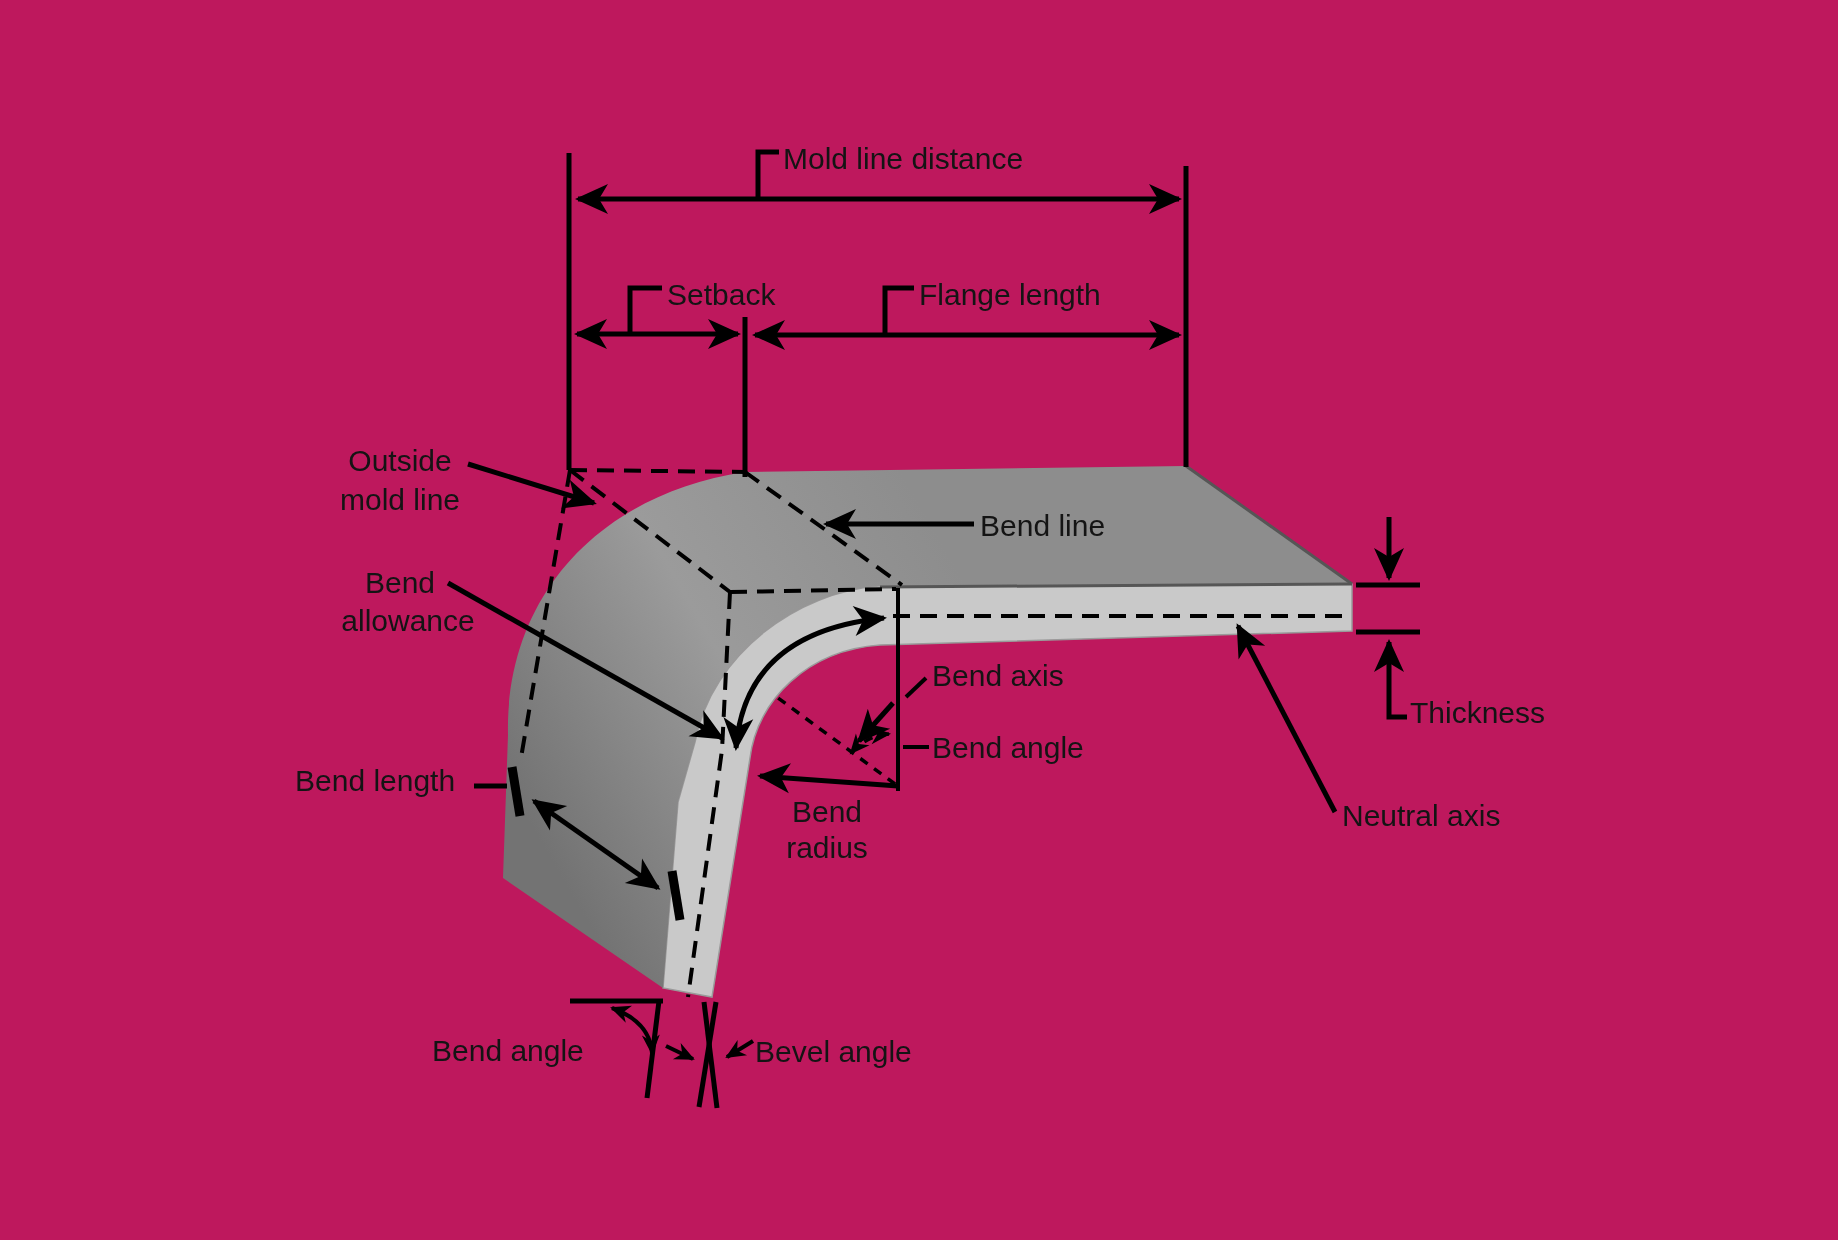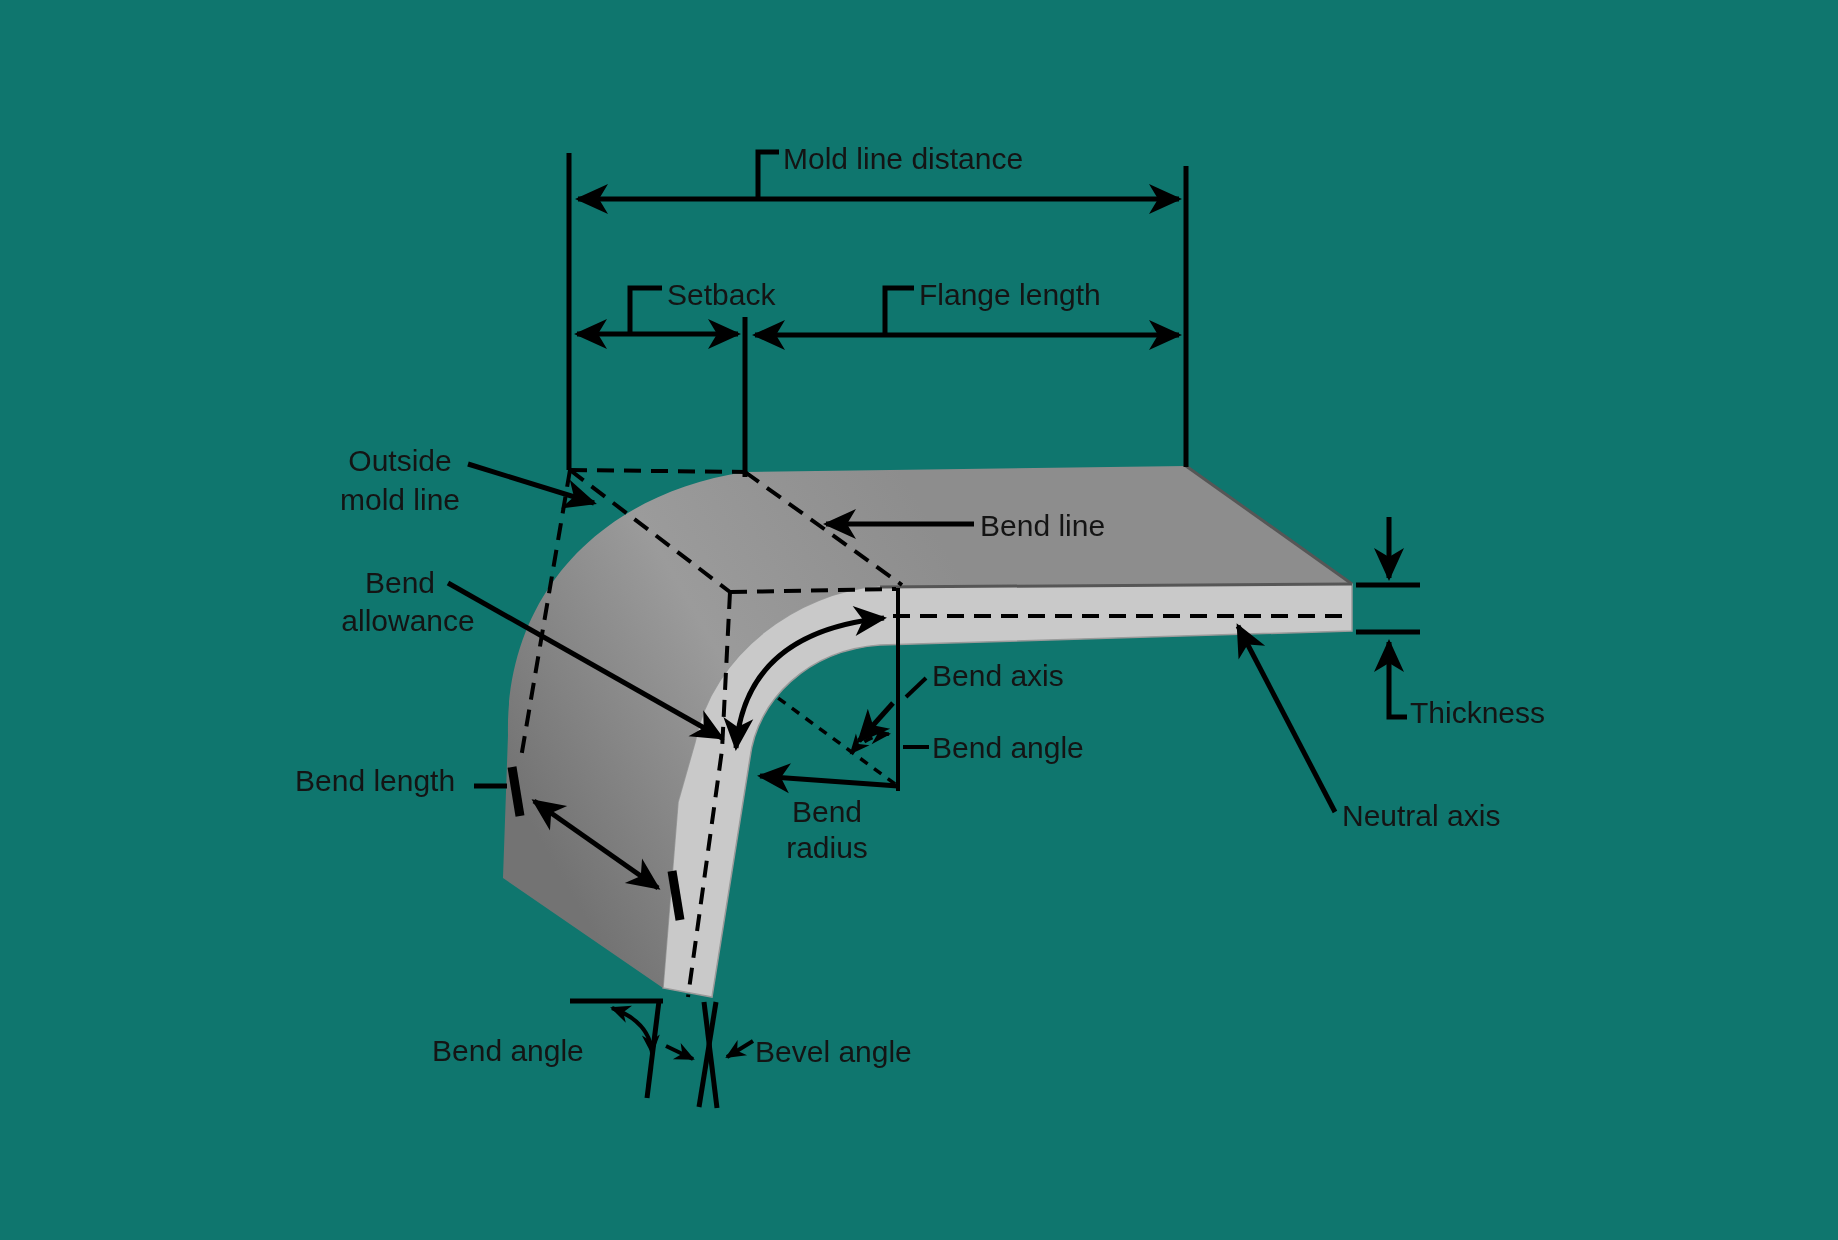--- a/index.html
+++ b/index.html
@@ -7,21 +7,21 @@
     padding: 0;
     background: #ffffff;
     width: 1838px;
     height: 1240px;
     overflow: hidden;
   }
   .stage {
     position: relative;
     width: 1838px;
     height: 1240px;
-    background: #0f766e;
+    background: #be185d;
     font-family: "Liberation Sans", "DejaVu Sans", sans-serif;
   }
   svg { display: block; }
   text {
     font-family: "Liberation Sans", "DejaVu Sans", sans-serif;
     font-size: 30px;
     fill: #141414;
   }
   .solid { stroke: #000000; fill: none; }
   .w5 { stroke-width: 5; }

